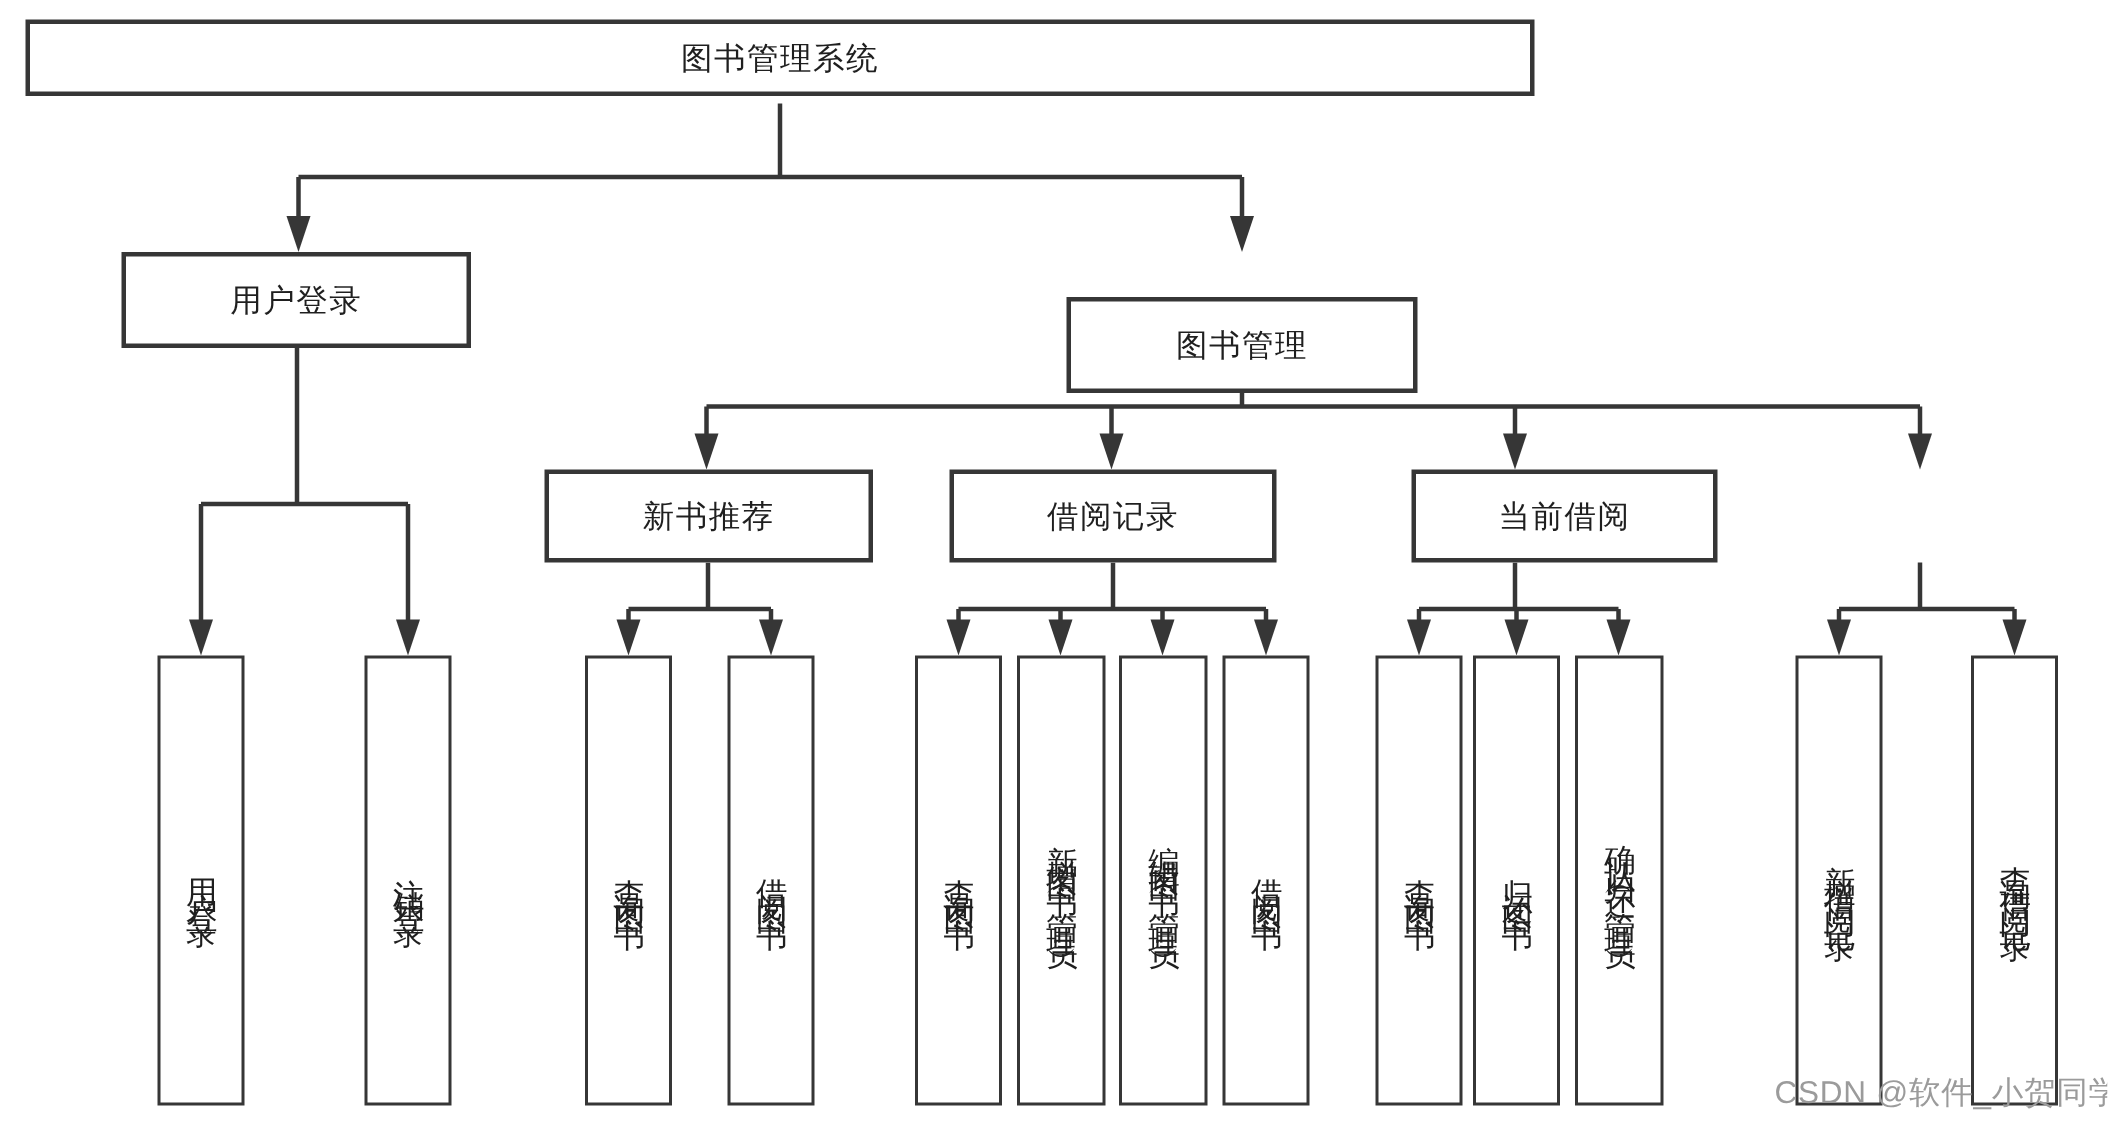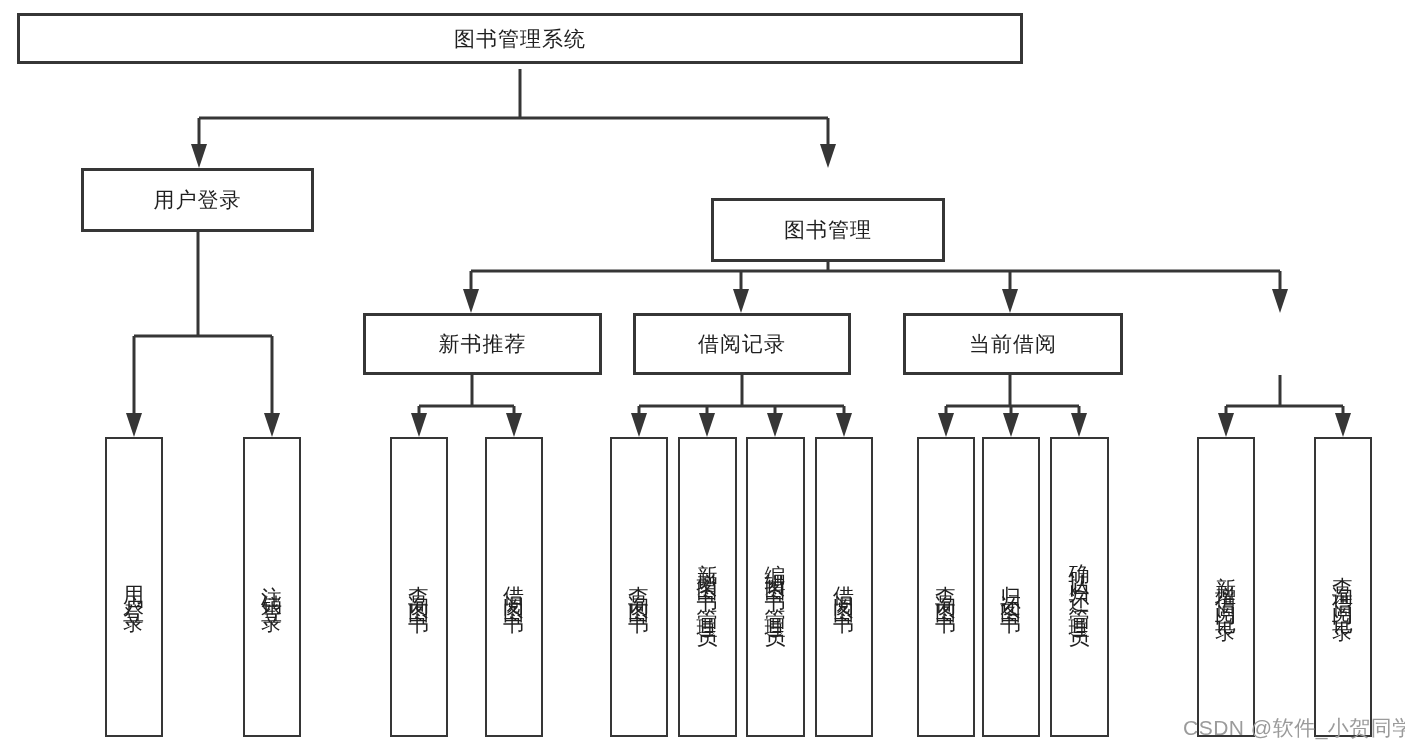--- a/index.html
+++ b/index.html
@@ -117,27 +117,27 @@
     <span>图书管理系统</span>
   </div>
 
   <div class="node" style="left:81px; top:168px; width:233px; height:64px;">
     <span>用户登录</span>
   </div>
   <div class="node" style="left:711px; top:168px; width:234px; height:64px;margin-top:30px;">
     <span>图书管理</span>
   </div>
 
-  <div class="node" style="left:363px; top:313px; width:239px; height:62px;">
+  <div class="node" style="left:363px; top:313px; width:219px; height:62px;">
     <span>新书推荐</span>
   </div>
   <div class="node" style="left:633px; top:313px; width:218px; height:62px;">
     <span>借阅记录</span>
   </div>
-  <div class="node" style="left:903px; top:313px; width:220px; height:62px;text-align:right;">
+  <div class="node" style="left:941px; top:313px; width:204px; height:62px;text-align:right;">
     <span>当前借阅</span>
   </div>
 
   <div class="node leaf" style="left:105px; top:437px; width:58px; height:300px;">
     <span>用户登录</span>
   </div>
   <div class="node leaf" style="left:243px; top:437px; width:58px; height:300px;">
     <span>注销登录</span>
   </div>
   <div class="node leaf" style="left:390px; top:437px; width:58px; height:300px;">

